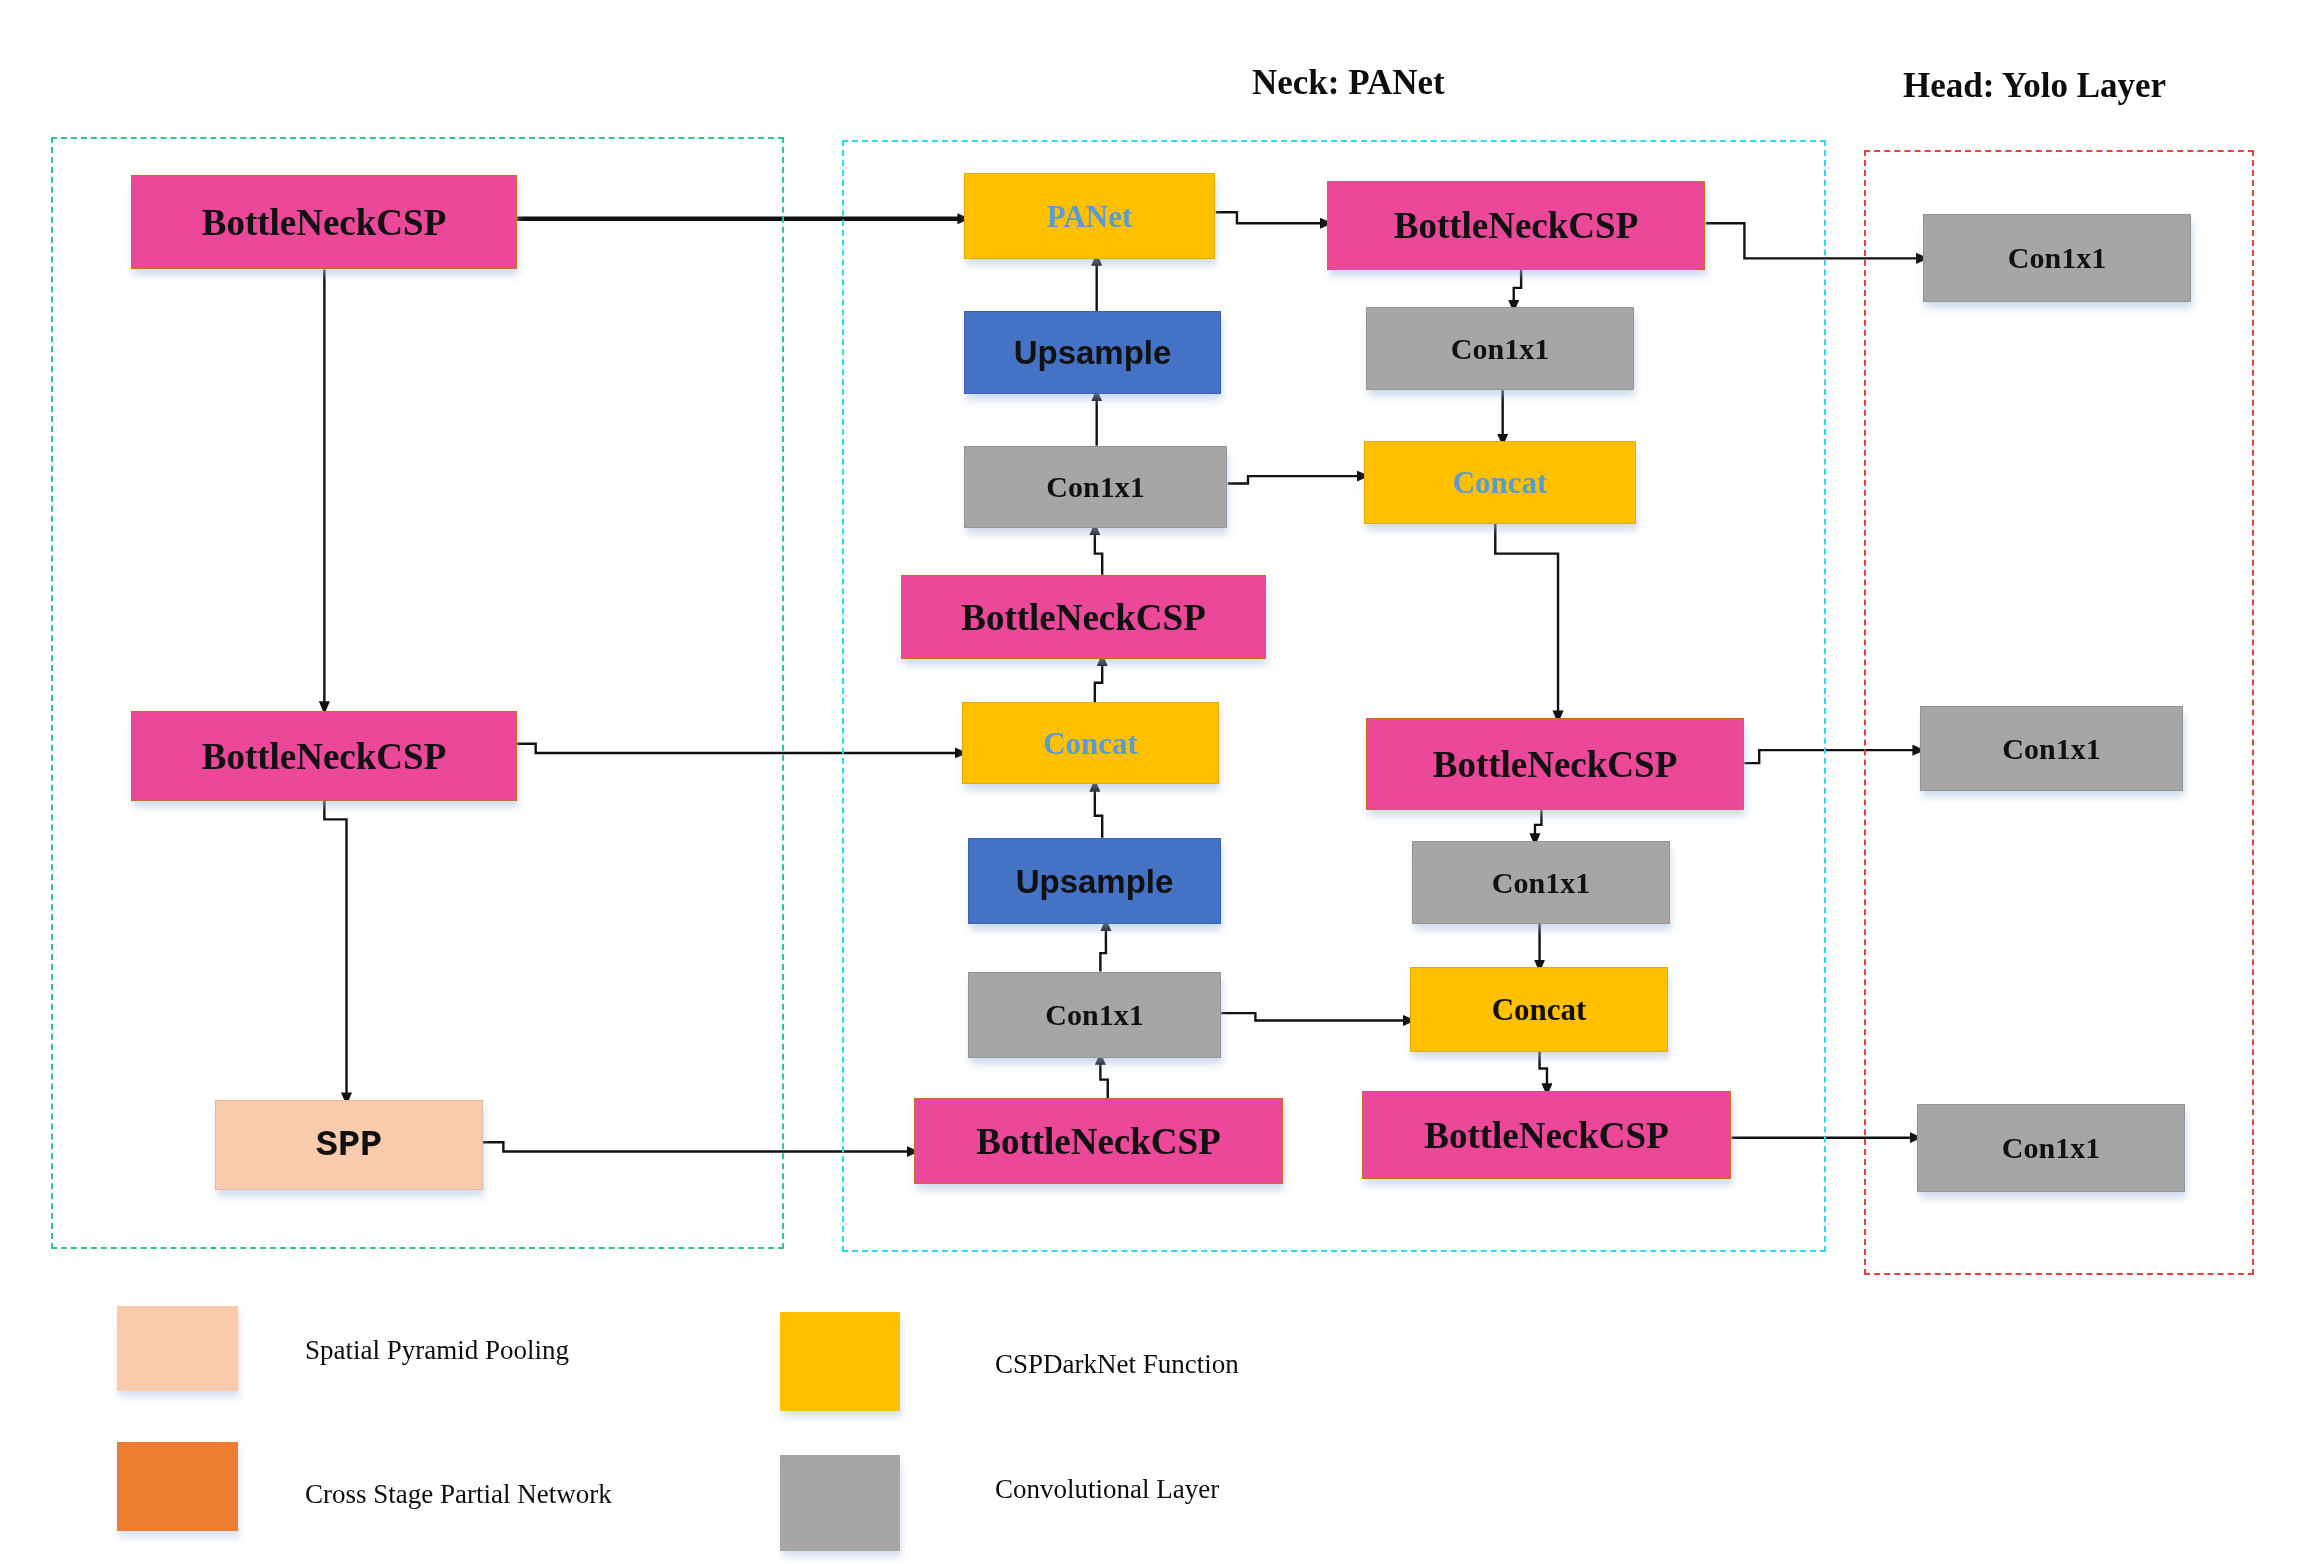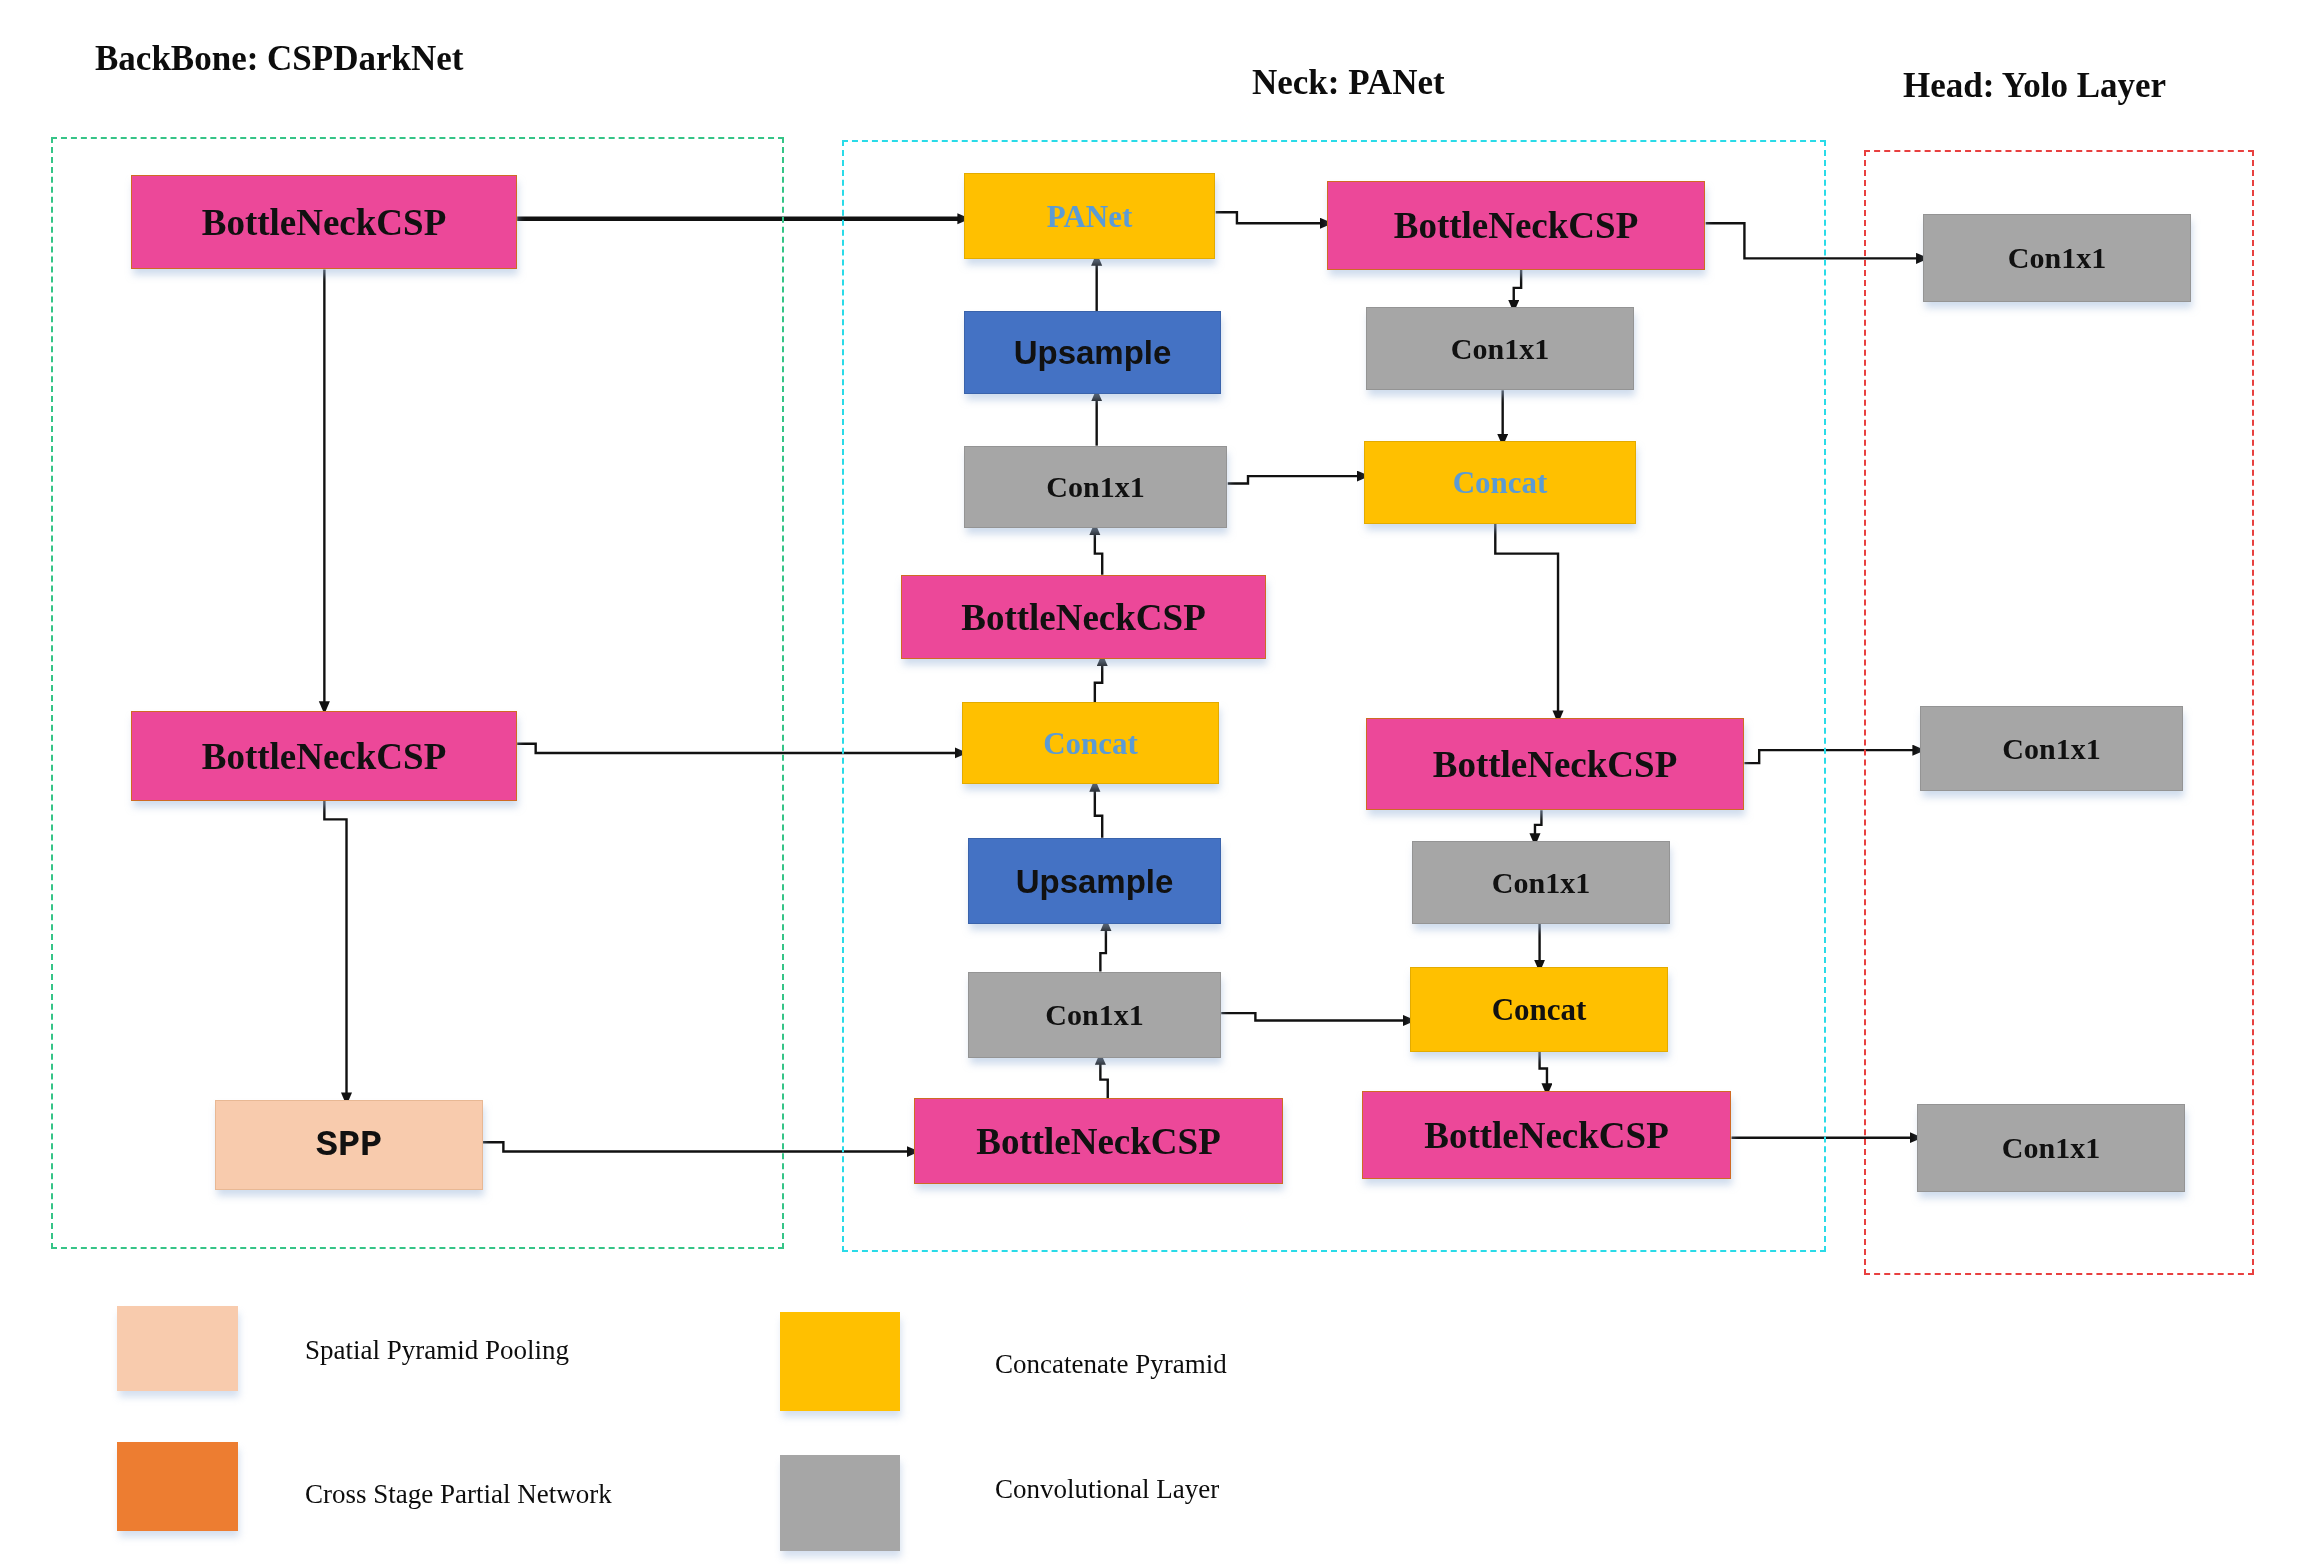--- a/index.html
+++ b/index.html
@@ -84,29 +84,28 @@
       <polyline points="1876,1233 2071,1233" class="edge" marker-end="url(#arrowhead)"></polyline>
       <polyline points="1848,242 1890,242 1890,280 2078,280" class="edge" marker-end="url(#arrowhead)"></polyline>
       <polyline points="1330,524 1352,524 1352,516 1472,516" class="edge" marker-end="url(#arrowhead)"></polyline>
       <polyline points="1323,1098 1360,1098 1360,1106 1522,1106" class="edge" marker-end="url(#arrowhead)"></polyline>
     </svg>
 
   <div class="frame frame-backbone"></div>
   <div class="frame frame-neck"></div>
   <div class="frame frame-head"></div>
 
-  <div class="sec-title title-backbone">BackBone: CSPDarkNet</div>
   <div class="sec-title title-neck">Neck: PANet</div>
   <div class="sec-title title-head">Head: Yolo Layer</div>
 
   <div class="legend-item">
     <div class="legend-swatch ls-0" style="background: rgb(248, 203, 173);"></div>
     <div class="legend-label ll-0">Spatial Pyramid Pooling</div>
     <div class="legend-swatch ls-1" style="background: rgb(255, 192, 0);"></div>
-    <div class="legend-label ll-1">Concatenate Pyramid</div>
+    <div class="legend-label ll-1">CSPDarkNet Function</div>
     <div class="legend-swatch ls-2" style="background: rgb(237, 125, 49);"></div>
     <div class="legend-label ll-2">Cross Stage Partial Network</div>
     <div class="legend-swatch ls-3" style="background: rgb(166, 166, 166);"></div>
     <div class="legend-label ll-3">Convolutional Layer</div>
   </div>
 
 <div class="node csp" style="left: 131px; top: 175px; width: 386px; height: 94px;">
       <span>BottleNeckCSP</span>
     </div>
     <div class="node csp" style="left: 131px; top: 711px; width: 386px; height: 90px;">

